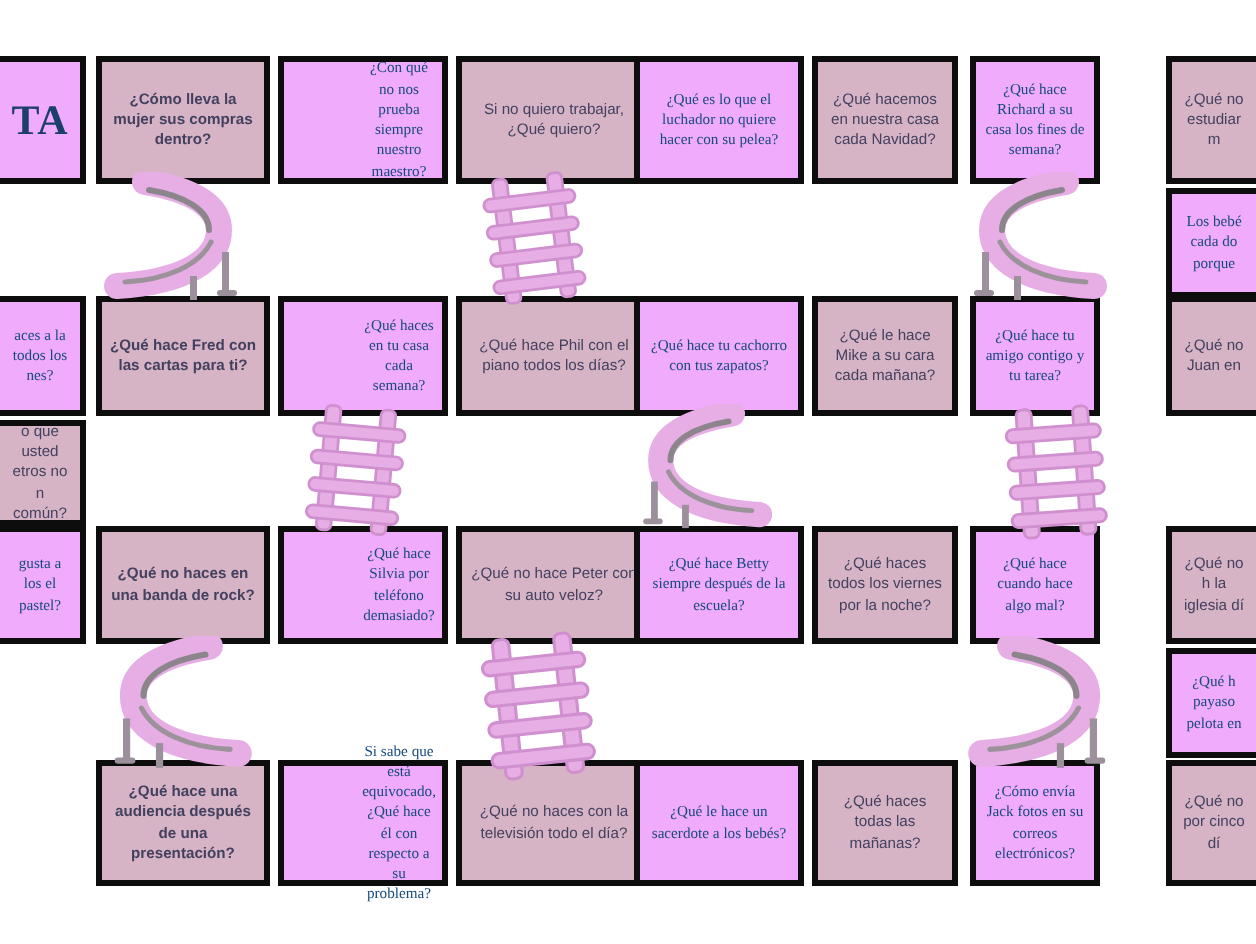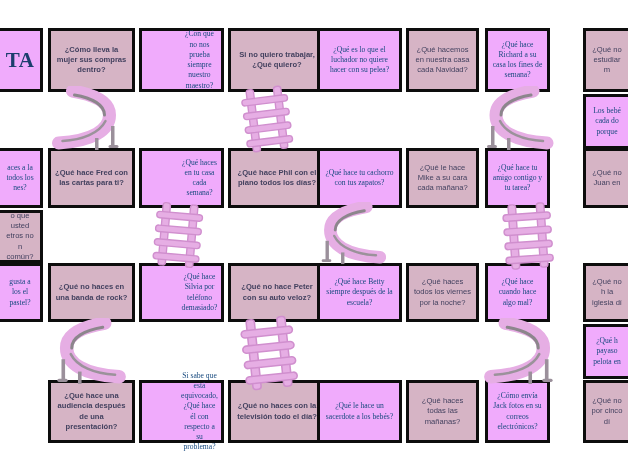--- a/index.html
+++ b/index.html
@@ -12,21 +12,21 @@
     display:flex;align-items:center;justify-content:center;text-align:center;
     padding:2px 4px;font-size:7.6px;line-height:1.35;z-index:1;
   }
   .cell.blue{background:#f0abfc;color:#16497e;font-family:Liberation Serif, serif;}
   .cell.pink{background:#d6b4c5;color:#43415f;}
   .cell.label{font-size:21px;font-weight:bold;letter-spacing:.5px;color:#1c3e6d;}
   
   .c0{left:0;width:43px;border-left:none;}
   .c1{left:48px;width:87px;font-weight:bold;}
   .c2{left:139px;width:85px;padding-left:40px;}
-  .c3{left:228px;width:98px;font-weight:bold;}
+  .c3{left:228px;width:98px;}
   .c4{left:317px;width:85px;}
   .c5{left:406px;width:73px;}
   .c6{left:485px;width:65px;}
   .c7{left:583px;width:45px;border-right:none;}
   
   .r1{top:28px;height:64px;}
   .r2{top:94px;height:55px;}
   .r3{top:148px;height:60px;}
   .r4{top:210px;height:53px;}
   .r5{top:263px;height:59px;}

